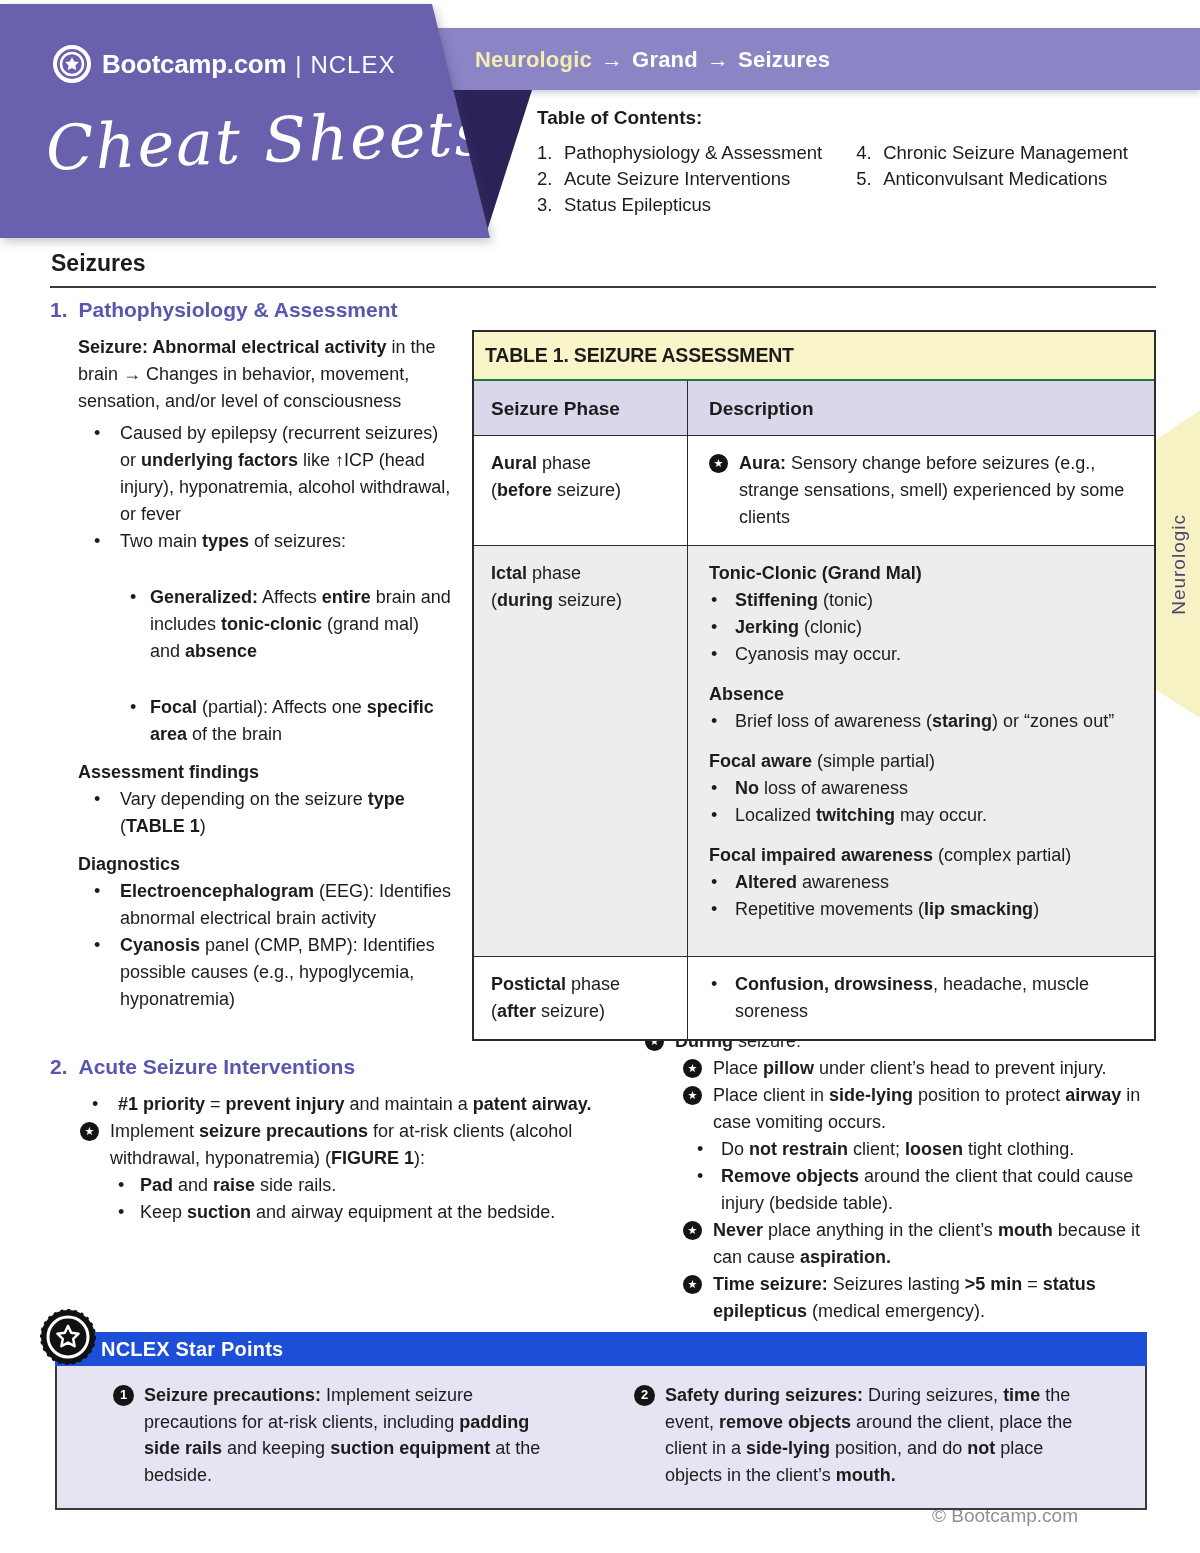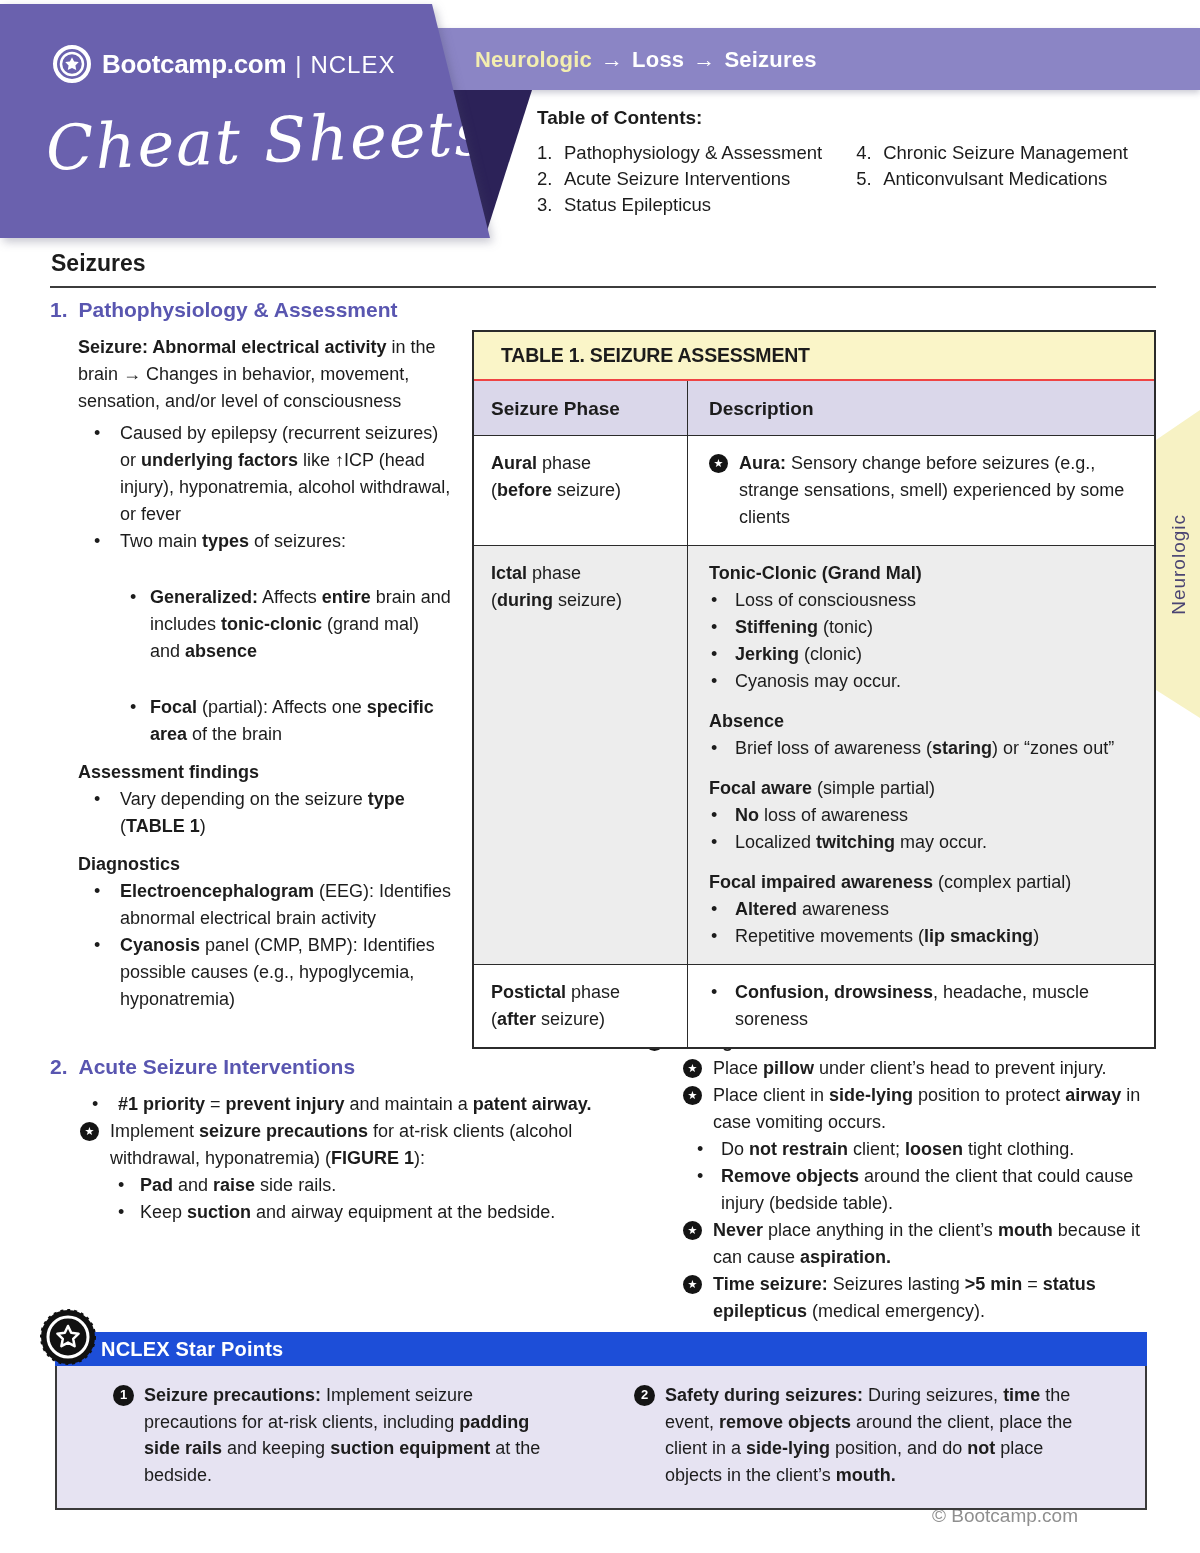--- a/index.html
+++ b/index.html
@@ -52,22 +52,22 @@
   .sec1{position:absolute;left:50px;top:297px;width:404px;}
   .sec1 .body{padding-left:28px;}
   .para{margin-bottom:5px;}
   .lvl1{margin-left:12px;}
   .lvl2{margin-left:50px;margin-top:29px;}
   .lvl2 .dot{width:20px;padding-left:2px;}
 
   
   .t1{position:absolute;left:472px;top:330px;width:684px;box-sizing:border-box;
       border:2px solid #2b2b2b;background:#fff;z-index:1;}
-  .t1-title{height:47px;background:#faf5c8;border-bottom:2px solid #ef4444;display:flex;align-items:center;
-            padding-left:27px;font-size:19.5px;font-weight:bold;letter-spacing:-.2px;}
+  .t1-title{height:47px;background:#faf5c8;border-bottom:2px solid #15803d;display:flex;align-items:center;
+            padding-left:11px;font-size:19.5px;font-weight:bold;letter-spacing:-.2px;}
   .t1-row{display:flex;}
   .t1-row + .t1-row{border-top:1.6px solid #2b2b2b;}
   .t1-ph{flex:none;width:214px;border-right:1.6px solid #2b2b2b;padding:14px 10px 14px 17px;box-sizing:border-box;}
   .t1-ds{flex:1;padding:14px 14px 14px 21px;}
   .t1-hd .t1-ph,.t1-hd .t1-ds{background:#dad7ea;font-weight:bold;font-size:19px;}
   .t1-hd .t1-ph{padding:14px 10px 13px 17px;}
   .t1-hd .t1-ds{padding:14px 14px 13px 21px;}
   .row-aural{min-height:84px;}
   .row-ictal{min-height:410px;background:#ededed;}
   .row-post{min-height:76px;}
@@ -106,21 +106,21 @@
   .side-tab span{writing-mode:vertical-rl;transform:rotate(180deg);font-size:19px;color:#4b4573;letter-spacing:1px;}
   .footer{position:absolute;left:900px;top:1502px;width:210px;text-align:center;color:#8f8f8f;font-size:19px;}
 </style>
 </head>
 <body>
 
 <div class="page">
 
   <div class="band">
     <div class="crumb">
-      <span class="yellow">Neurologic</span><span class="arr">→</span><span>Loss</span><span class="arr">→</span><span>Seizures</span>
+      <span class="yellow">Neurologic</span><span class="arr">→</span><span>Grand</span><span class="arr">→</span><span>Seizures</span>
     </div>
   </div>
 
   <div class="wedge"></div>
 
   <div class="banner-wrap">
     <div class="banner">
       <div class="logo-row">
         <svg class="logo-icon" viewBox="0 0 40 40">
           <circle cx="20" cy="20" r="17" fill="none" stroke="#ffffff" stroke-width="4"></circle>
@@ -226,24 +226,20 @@
       </div>
     </div>
     <div class="t1-row row-ictal">
       <div class="t1-ph">
         <div><b>Ictal</b> phase</div>
         <div>(<b>during</b> seizure)</div>
       </div>
       <div class="t1-ds">
         <div class="grp">
           <div><b>Tonic-Clonic (Grand Mal)</b></div>
-          <div class="br">
-              <span class="dot"></span>
-              <span class="txt">Loss of consciousness</span>
-            </div>
           <div class="br">
               <span class="dot"></span>
               <span class="txt"><b>Stiffening</b> (tonic)</span>
             </div>
           <div class="br">
               <span class="dot"></span>
               <span class="txt"><b>Jerking</b> (clonic)</span>
             </div>
           <div class="br">
               <span class="dot"></span>

